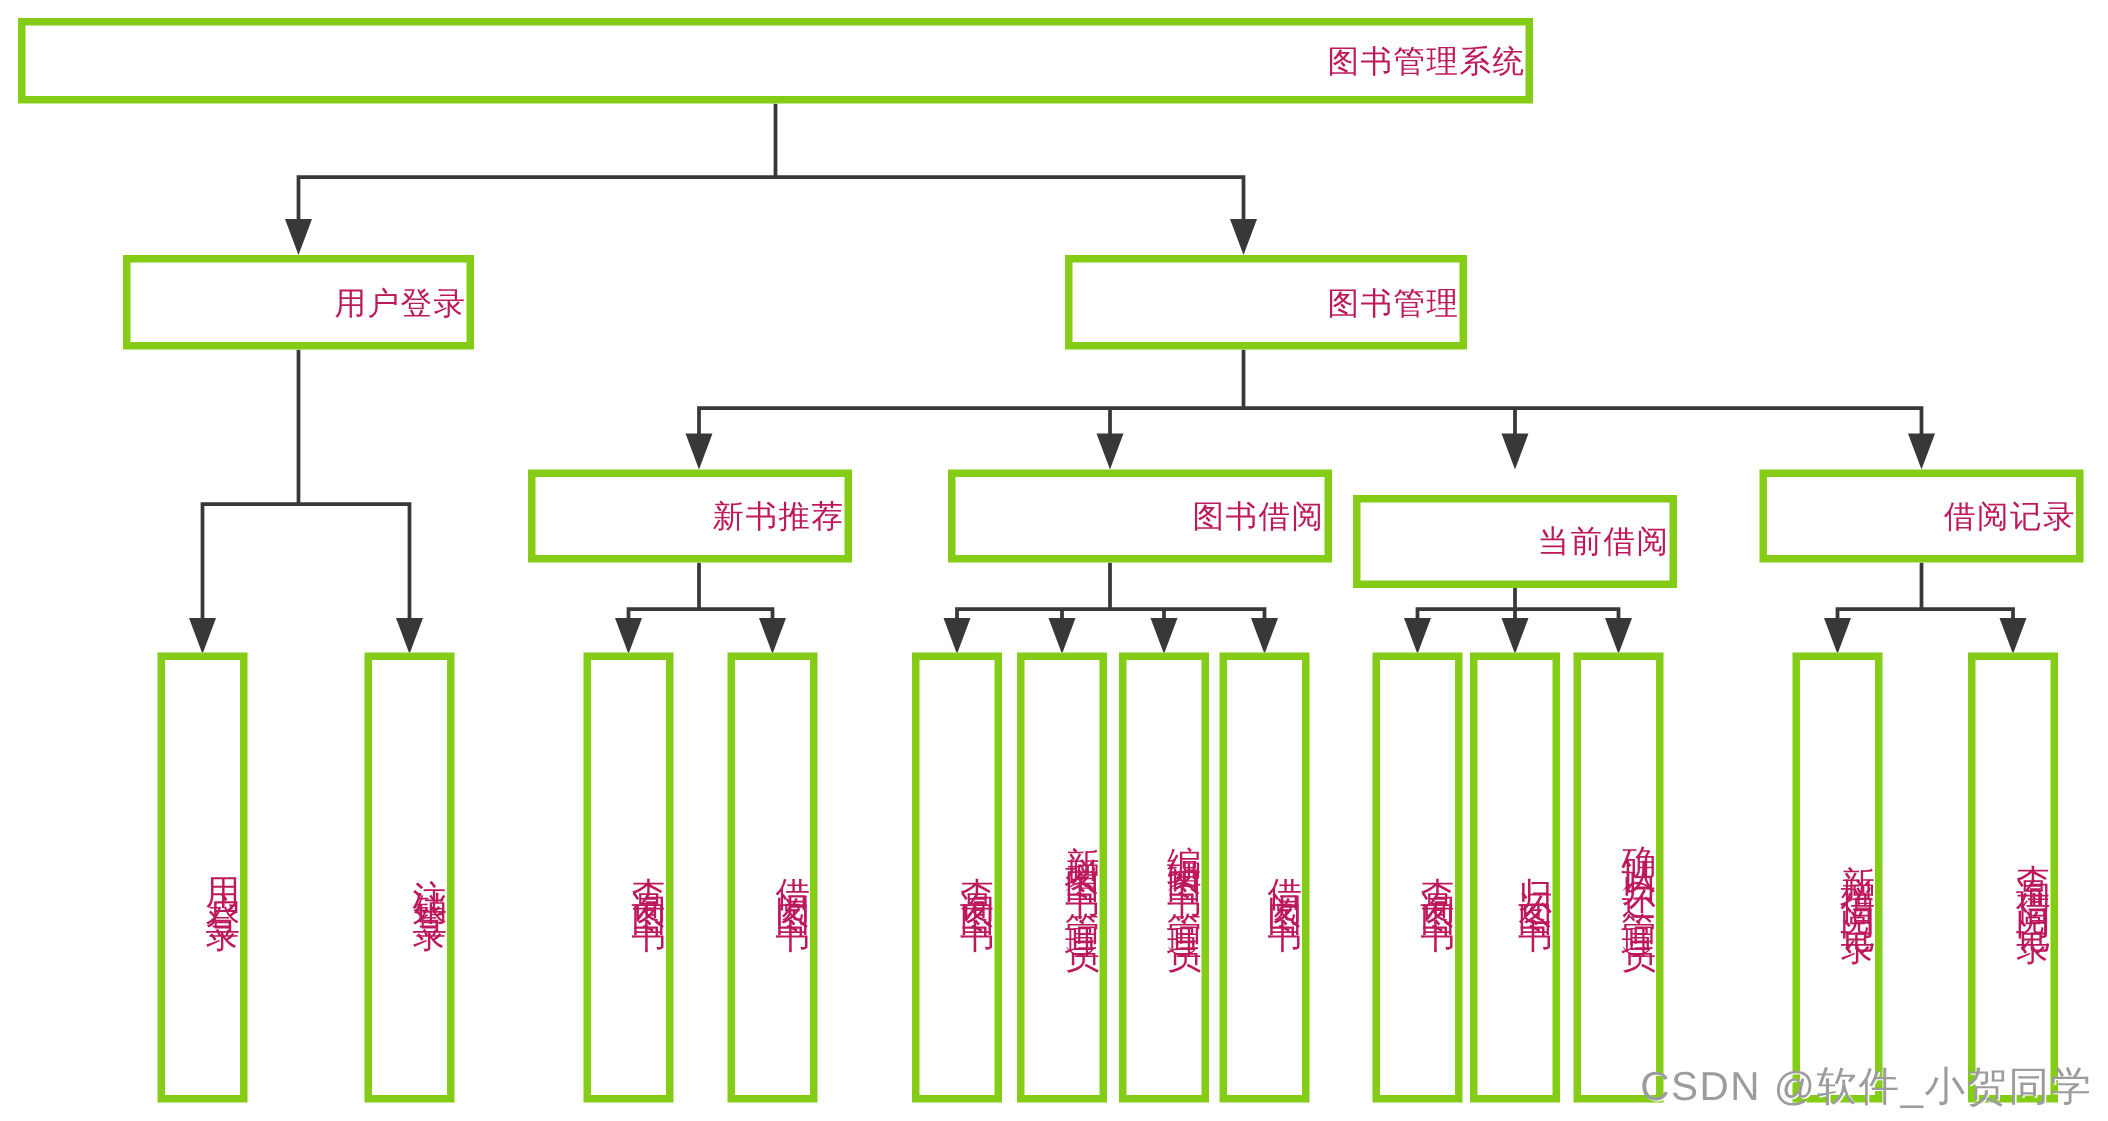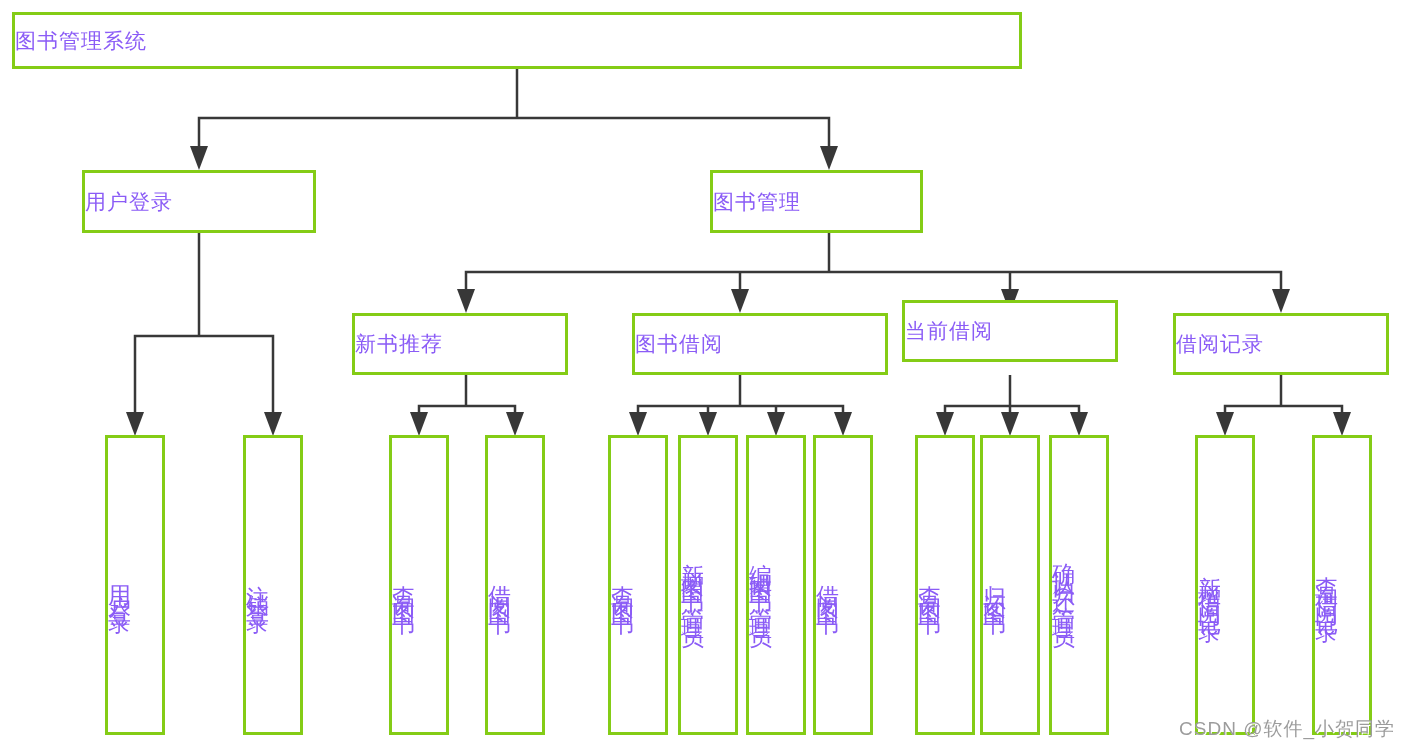--- a/index.html
+++ b/index.html
@@ -17,26 +17,26 @@
   }
   .wires {
     position: absolute;
     left: 0;
     top: 0;
     pointer-events: none;
   }
   .box {
     position: absolute;
     box-sizing: border-box;
-    border: 3px solid #84cc16;
+    border: 5px solid #84cc16;
     background: #ffffff;
     display: flex;
     align-items: center;
-    justify-content: flex-start;
-    color: #8b5cf6;
+    justify-content: flex-end;
+    color: #be185d;
   }
   .hlabel {
     font-size: 21px;
     letter-spacing: 1px;
     white-space: nowrap;
   }
   .root-box .hlabel { font-size: 21px; }
   .leaf {
     width: 60px;
     height: 300px;
@@ -46,21 +46,21 @@
     text-orientation: mixed;
     font-size: 23px;
     letter-spacing: 9px;
     line-height: 1;
     white-space: nowrap;
   }
   .watermark {
     position: absolute;
     right: 10px;
     bottom: 5px;
-    font-size: 19px;
+    font-size: 27px;
     color: #9c9c9c;
     letter-spacing: 1px;
     text-shadow: 1px 1px 0 #ffffff;
     margin-top: 12px;
   }
 </style>
 </head>
 <body>
 
 <div class="canvas">
@@ -117,31 +117,31 @@
     </g>
   </svg>
 
   <div class="box root-box" style="left:12px;top:12px;width:1010px;height:57px">
     <span class="hlabel">图书管理系统</span>
   </div>
 
   <div class="box" style="left:82px;top:170px;width:234px;height:63px">
     <span class="hlabel">用户登录</span>
   </div>
-  <div class="box" style="left:710px;top:170px;width:213px;height:63px">
+  <div class="box" style="left:710px;top:170px;width:268px;height:63px">
     <span class="hlabel">图书管理</span>
   </div>
 
   <div class="box" style="left:352px;top:313px;width:216px;height:62px">
     <span class="hlabel">新书推荐</span>
   </div>
   <div class="box" style="left:632px;top:313px;width:256px;height:62px">
     <span class="hlabel">图书借阅</span>
   </div>
-  <div class="box" style="left:902px;top:300px;width:216px;height:62px">
+  <div class="box" style="left:902px;top:330px;width:216px;height:62px">
     <span class="hlabel">当前借阅</span>
   </div>
   <div class="box" style="left:1173px;top:313px;width:216px;height:62px">
     <span class="hlabel">借阅记录</span>
   </div>
 
   <div class="box leaf" style="left:105px;top:435px">
     <span class="vlabel">用户登录</span>
   </div>
   <div class="box leaf" style="left:243px;top:435px">

